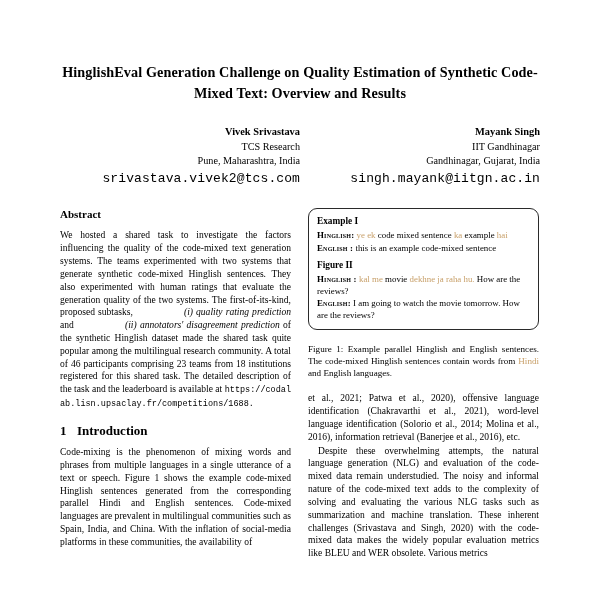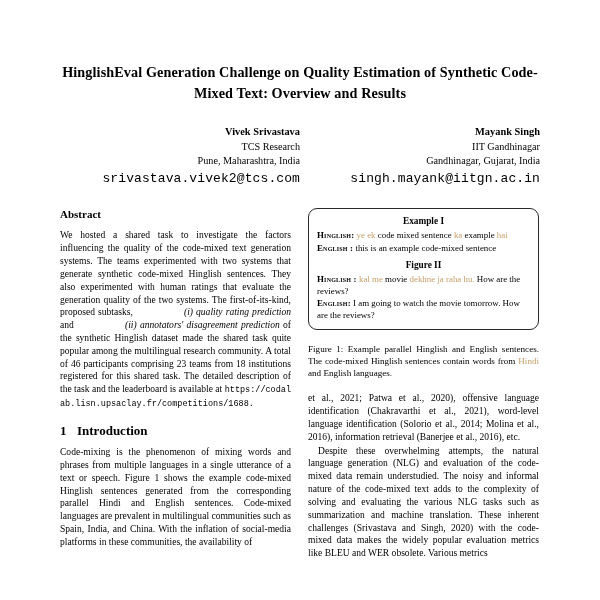--- a/index.html
+++ b/index.html
@@ -108,21 +108,20 @@
   i { font-style: italic; margin-left: 48px; }
 
   
   .figure-box {
     border: 1.1px solid #2a2a2a;
     border-radius: 9px;
     padding: 6px 8px 7px 8px;
     box-sizing: border-box;
   }
   .ex-title {
-    text-align: center;
     font-weight: bold;
     font-size: 9.3px;
     margin: 1px 0 4px 0;
   }
   .ex-title.second { margin-top: 6px; }
   .ex-line {
     font-size: 8.9px;
     line-height: 1.285;
     margin: 0 0 1px 0;
     text-align: left;

